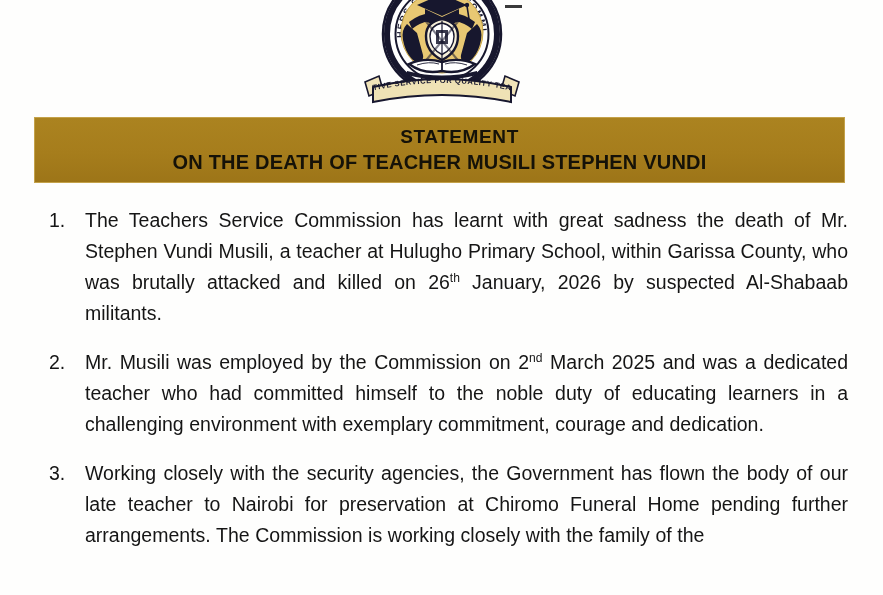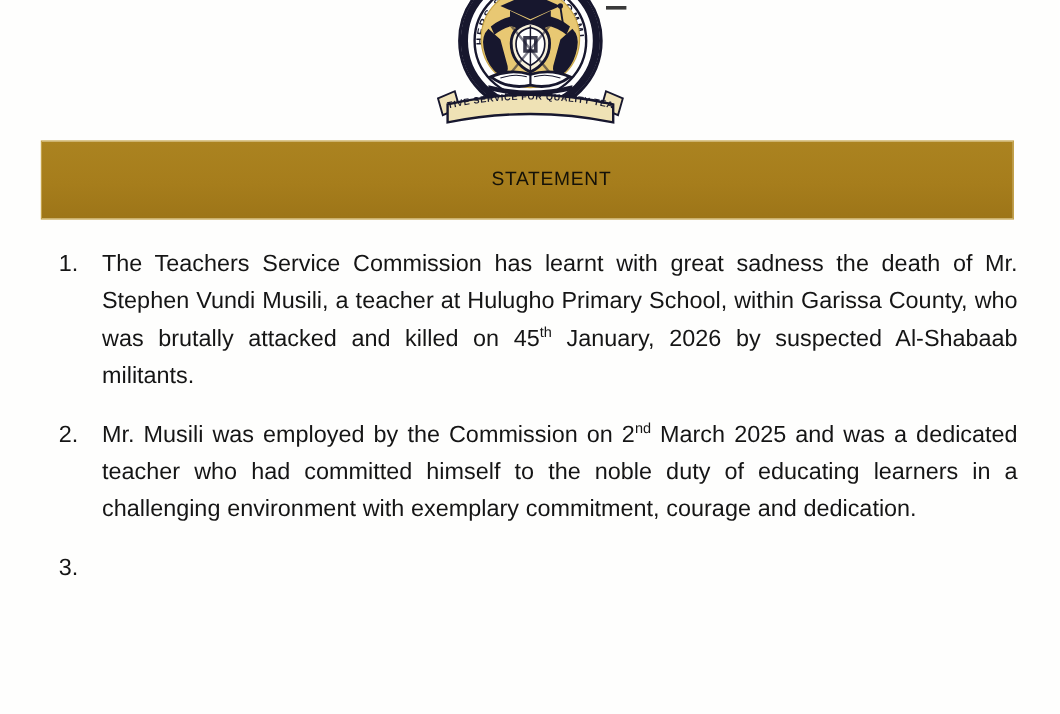--- a/index.html
+++ b/index.html
@@ -58,22 +58,22 @@
     background: #a8801e;
     background: linear-gradient(180deg,#ab8320 0%, #a67d1c 55%, #9d7518 100%);
     border: 1px solid #c4a24a;
     box-sizing: border-box;
     display: flex;
     flex-direction: column;
     align-items: center;
     justify-content: center;
   }
   .banner-line1 {
-    font-size: 16px;
-    font-weight: normal;
+    font-size: 19px;
+    font-weight: bold;
     letter-spacing: 0.6px;
     color: #151208;
     line-height: 24px;
     white-space: nowrap;
     margin-left: 40px;
   }
   .banner-line2 {
     font-size: 20px;
     font-weight: bold;
     letter-spacing: 0.2px;
@@ -186,29 +186,31 @@
         <path d="M24 115 q69 -16 138 0 l0 15 q-69 -14 -138 0 z" fill="#efe2b5" stroke="#17172e" stroke-width="2"></path>
         <text font-family="Liberation Sans, sans-serif" font-size="7.6" font-weight="bold" fill="#17172e" letter-spacing="0.55">
           <textPath href="#ribbonPath" startOffset="50%" text-anchor="middle" dy="9">EFFECTIVE SERVICE FOR QUALITY TEACHING</textPath>
         </text>
       </svg>
     </div>
   </div>
 
   <div class="banner">
     <div class="banner-line1">STATEMENT</div>
+    <div class="banner-line2">ON THE DEATH OF TEACHER MUSILI STEPHEN VUNDI</div>
   </div>
 
   <div class="body-list">
     <div class="para">
       <span class="para-num">1.</span>
-      <div class="para-text">The Teachers Service Commission has learnt with great sadness the death of Mr. <b>Stephen Vundi Musili,</b> a teacher at Hulugho Primary School, within Garissa County, who was brutally attacked and killed on <b>45</b><b><sup>th</sup></b><b> January, 2026</b> by suspected Al-Shabaab militants.</div>
+      <div class="para-text">The Teachers Service Commission has learnt with great sadness the death of Mr. <b>Stephen Vundi Musili,</b> a teacher at Hulugho Primary School, within Garissa County, who was brutally attacked and killed on <b>26</b><b><sup>th</sup></b><b> January, 2026</b> by suspected Al-Shabaab militants.</div>
     </div>
     <div class="para">
       <span class="para-num">2.</span>
       <div class="para-text">Mr. Musili was employed by the Commission on <b>2</b><b><sup>nd</sup></b><b> March 2025</b> and was a dedicated teacher who had committed himself to the noble duty of educating learners in a challenging environment with exemplary commitment, courage and dedication.</div>
     </div>
     <div class="para">
       <span class="para-num">3.</span>
+      <div class="para-text">Working closely with the security agencies, the Government has flown the body of our late teacher to Nairobi for preservation at Chiromo Funeral Home pending further arrangements. The Commission is working closely with the family of the</div>
     </div>
   </div>
 
 </div>
 
 </body></html>

